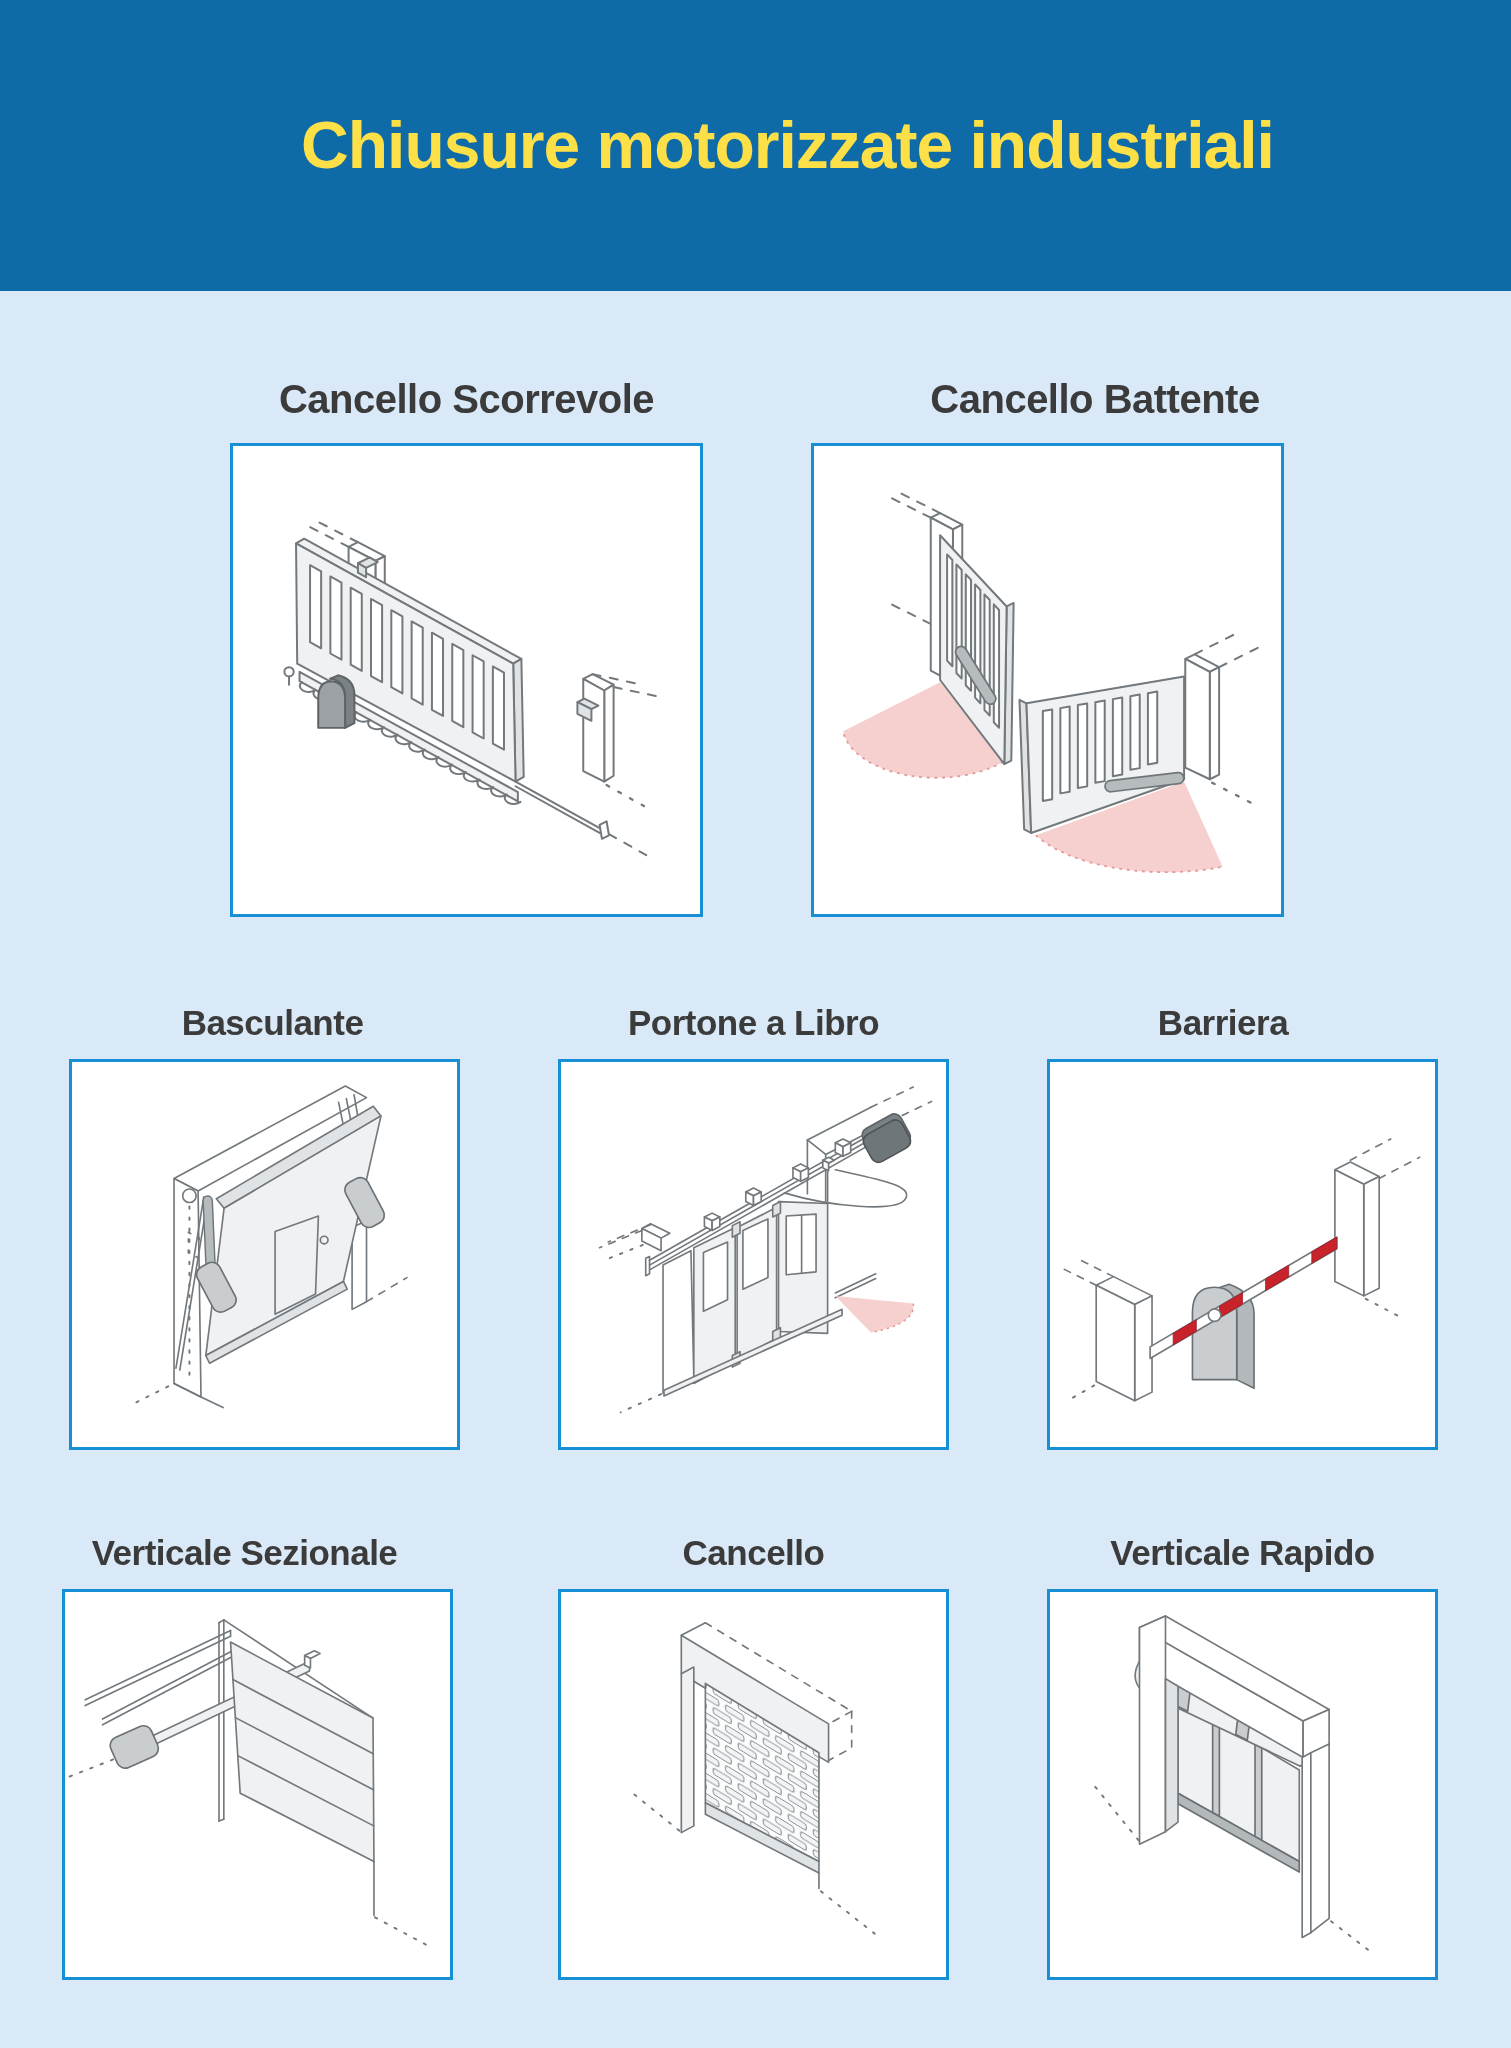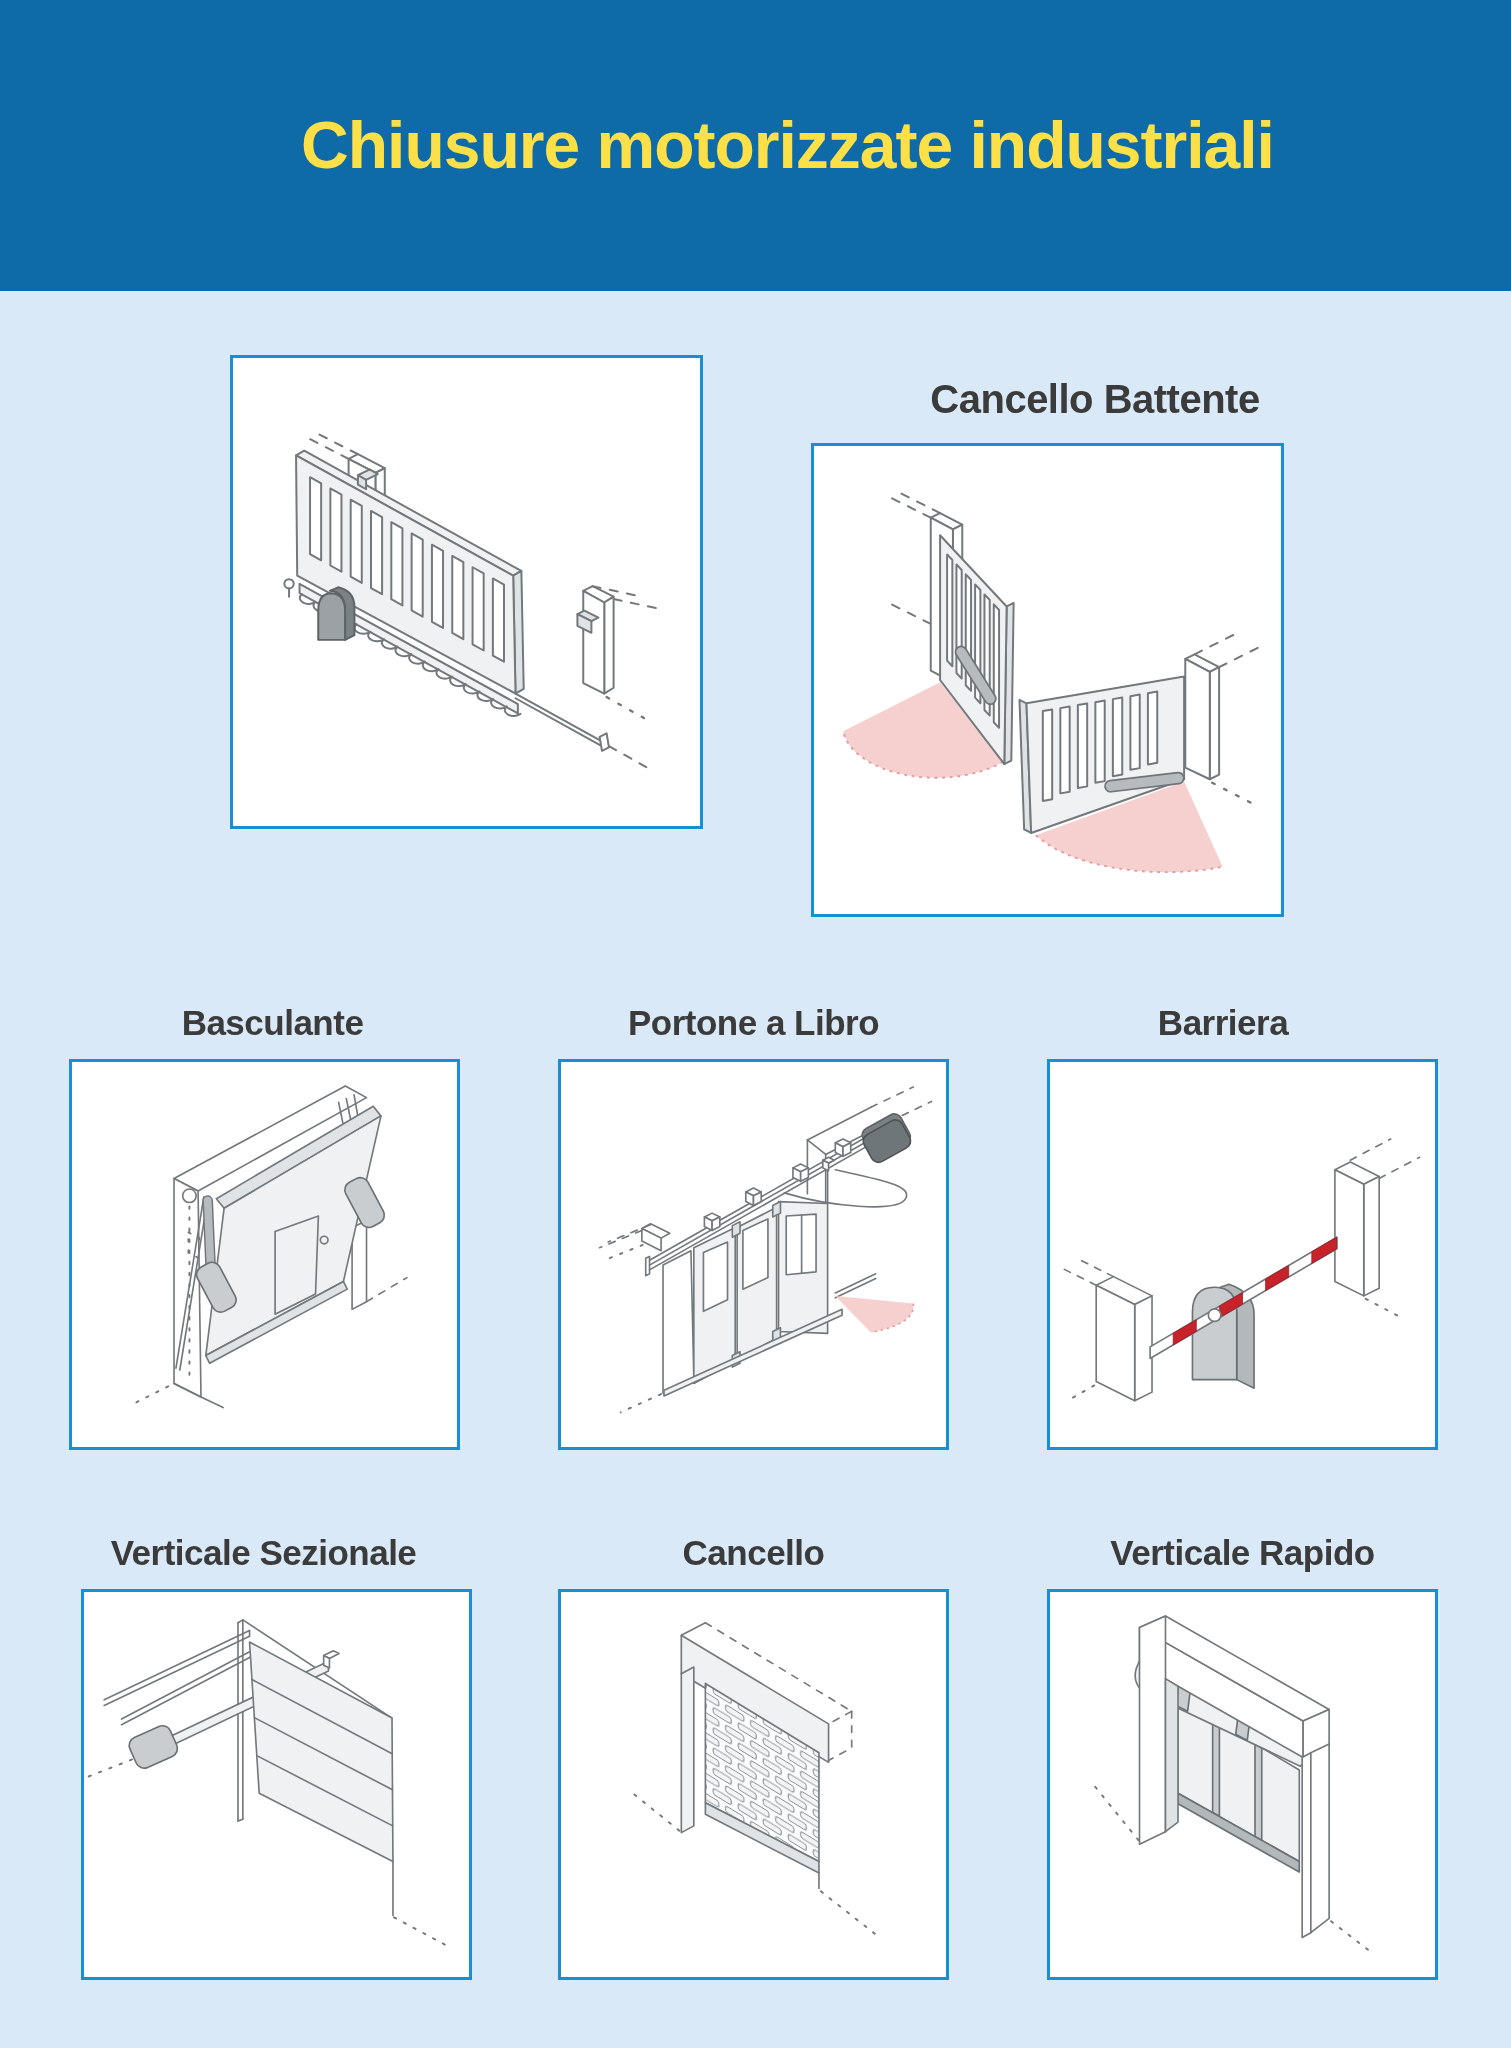--- a/index.html
+++ b/index.html
@@ -24,21 +24,21 @@
     background:#ffffff;border:3px solid #168fd5;box-sizing:border-box;
   }
   .panel-lg{width:473px;height:474px}
   .panel-sm{width:391px;height:391px}
   .panel svg{display:block;width:100%;height:100%}
   #f1{left:230px;top:355px;width:473px}
   #f2{left:811px;top:355px;width:568px}
   #f3{left:69px;top:987px;width:407px}
   #f4{left:558px;top:987px;width:391px}
   #f5{left:1047px;top:987px;width:352px}
-  #f6{left:81px;top:1517px;width:365px}
+  #f6{left:62px;top:1517px;width:365px}
   #f7{left:558px;top:1517px;width:391px}
   #f8{left:1047px;top:1517px;width:391px}
   
   .s{fill:none;stroke:#72787c;stroke-width:1.7;stroke-linejoin:round;stroke-linecap:round}
   .fw{fill:#ffffff;stroke:#72787c;stroke-width:1.7;stroke-linejoin:round}
   .fl{fill:#eff1f2;stroke:#72787c;stroke-width:1.7;stroke-linejoin:round}
   .fm{fill:#e0e3e5;stroke:#72787c;stroke-width:1.7;stroke-linejoin:round}
   .fd{fill:#c9cdd0;stroke:#6a7074;stroke-width:1.7;stroke-linejoin:round}
   .fdd{fill:#b3b8bb;stroke:#6a7074;stroke-width:1.7;stroke-linejoin:round}
   .mo{fill:#9ba1a4;stroke:#5d6366;stroke-width:1.7;stroke-linejoin:round}
@@ -55,20 +55,21 @@
 </head>
 <body>
 
 <div class="page">
 
   <header class="hdr">
     <div class="hdr-line">Chiusure motorizzate industriali</div>
   </header>
 
   <figure id="f1">
+    <figcaption class="cap cap-lg">Cancello Scorrevole</figcaption>
     <div class="panel panel-lg">
       <svg viewBox="0 0 400 400">
         <g>
           <path class="dash" d="M99,86 L60,66"></path>
             <path class="dash" d="M107,82 L68,62"></path>
           <path class="fw" d="M99,86 L107,82 L130,94 L122,98 Z"></path>
           <path class="fw" d="M122,98 L130,94 L130,118 L122,122 Z"></path>
           <path class="fw" d="M99,86 L122,98 L122,122 L99,110 Z"></path>
         </g>
         <g>

